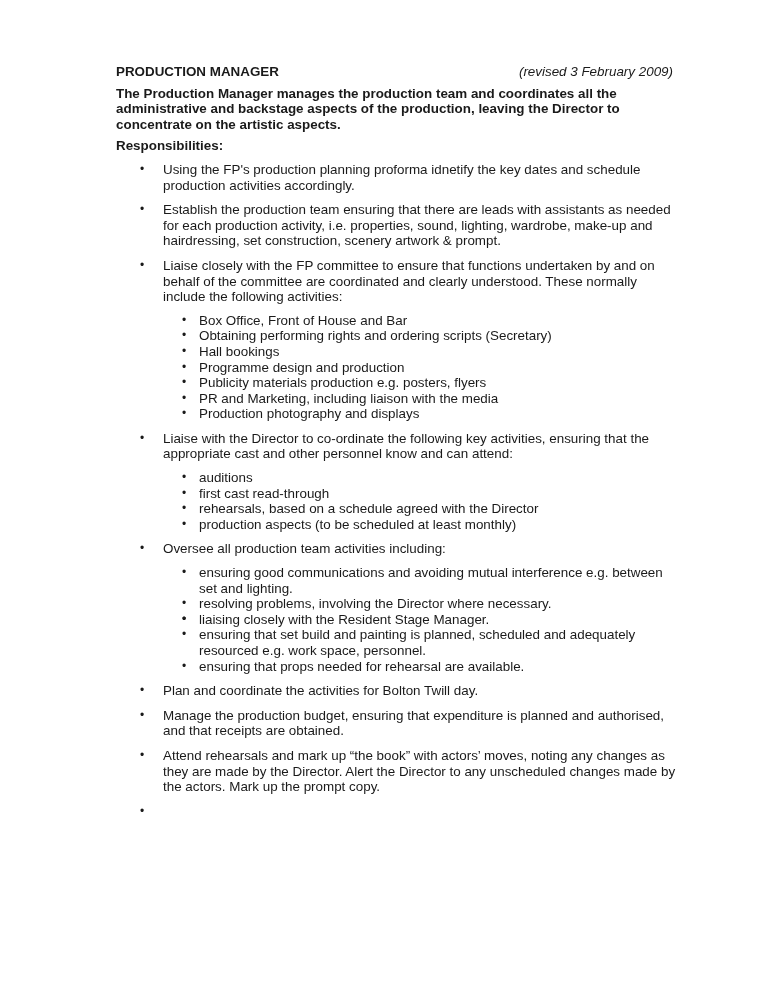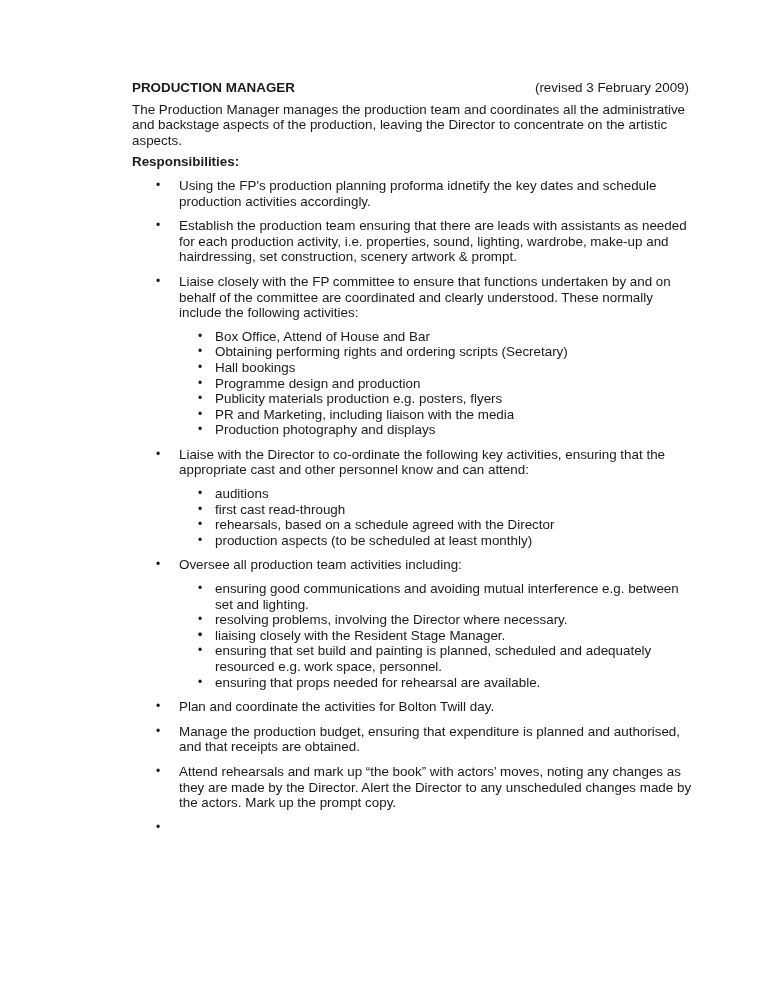--- a/index.html
+++ b/index.html
@@ -1,22 +1,22 @@
 <!DOCTYPE html>
 <html><head>
 <meta charset="utf-8">
 <style>
   html, body { margin: 0; padding: 0; background: #ffffff; }
   body { width: 768px; height: 994px; position: relative; overflow: hidden;
          font-family: "Liberation Sans", sans-serif; color: #1a1a1a; font-size: 13.4px; line-height: 15.6px; }
-  .page { position: absolute; left: 116px; top: 80px; width: 560px; margin-left: 16px; }
+  .page { position: absolute; left: 116px; top: 64px; width: 560px; }
   .title-row { display: flex; justify-content: space-between; font-size: 13.4px; margin-bottom: 6px; }
   .title { font-weight: bold; }
-  .revised { margin-right: 3px; }
-  .intro { margin: 0 0 6px 0; }
+  .revised { font-style: italic; margin-right: 3px; }
+  .intro { margin: 0 0 6px 0; font-weight: bold; }
   .heading { font-weight: bold; margin: 0 0 8px 0; }
   ul.main { list-style: none; margin: 0; padding: 0; }
   ul.main > li { position: relative; padding-left: 47px; margin-bottom: 9px; }
   ul.main > li > .bullet { position: absolute; left: 24px; top: 0; }
   ul.sub { list-style: none; margin: 8px 0 0 0; padding: 0; }
   ul.sub > li { position: relative; padding-left: 36px; margin: 0; }
   ul.sub > li > .bullet { position: absolute; left: 19px; top: 0; }
   .bullet { font-size: 12px; }
 </style>
 </head>
@@ -26,21 +26,21 @@
   <div class="title-row">
     <span class="title">PRODUCTION MANAGER</span>
     <span class="revised">(revised 3 February 2009)</span>
   </div>
   <p class="intro">The Production Manager manages the production team and coordinates all the administrative and backstage aspects of the production,  leaving the Director to concentrate on the artistic aspects.</p>
   <p class="heading">Responsibilities:</p>
   <ul class="main" id="resp-list">
       <li><span class="bullet">•</span><span>Using the FP's production planning proforma idnetify the key dates and schedule production activities accordingly.</span></li>
       <li><span class="bullet">•</span><span>Establish the production team ensuring that there are leads with assistants as needed for each production activity, i.e. properties, sound, lighting, wardrobe, make-up and hairdressing, set construction, scenery artwork &amp; prompt.</span></li>
       <li><span class="bullet">•</span><span>Liaise closely with the FP committee to ensure that functions undertaken by and on behalf of the committee are coordinated and clearly understood. These normally include the following activities:</span><ul class="sub">
-          <li><span class="bullet">•</span><span>Box Office, Attend of House and Bar</span></li>
+          <li><span class="bullet">•</span><span>Box Office, Front of House and Bar</span></li>
           <li><span class="bullet">•</span><span>Obtaining performing rights and ordering scripts (Secretary)</span></li>
           <li><span class="bullet">•</span><span>Hall bookings</span></li>
           <li><span class="bullet">•</span><span>Programme design and production</span></li>
           <li><span class="bullet">•</span><span>Publicity materials production e.g. posters, flyers</span></li>
           <li><span class="bullet">•</span><span>PR and Marketing, including liaison with the media</span></li>
           <li><span class="bullet">•</span><span>Production photography and displays</span></li>
         </ul></li>
       <li><span class="bullet">•</span><span>Liaise with the Director to co-ordinate the following key activities, ensuring that the appropriate cast and other personnel know and can attend:</span><ul class="sub">
           <li><span class="bullet">•</span><span>auditions</span></li>
           <li><span class="bullet">•</span><span>first cast read-through</span></li>

